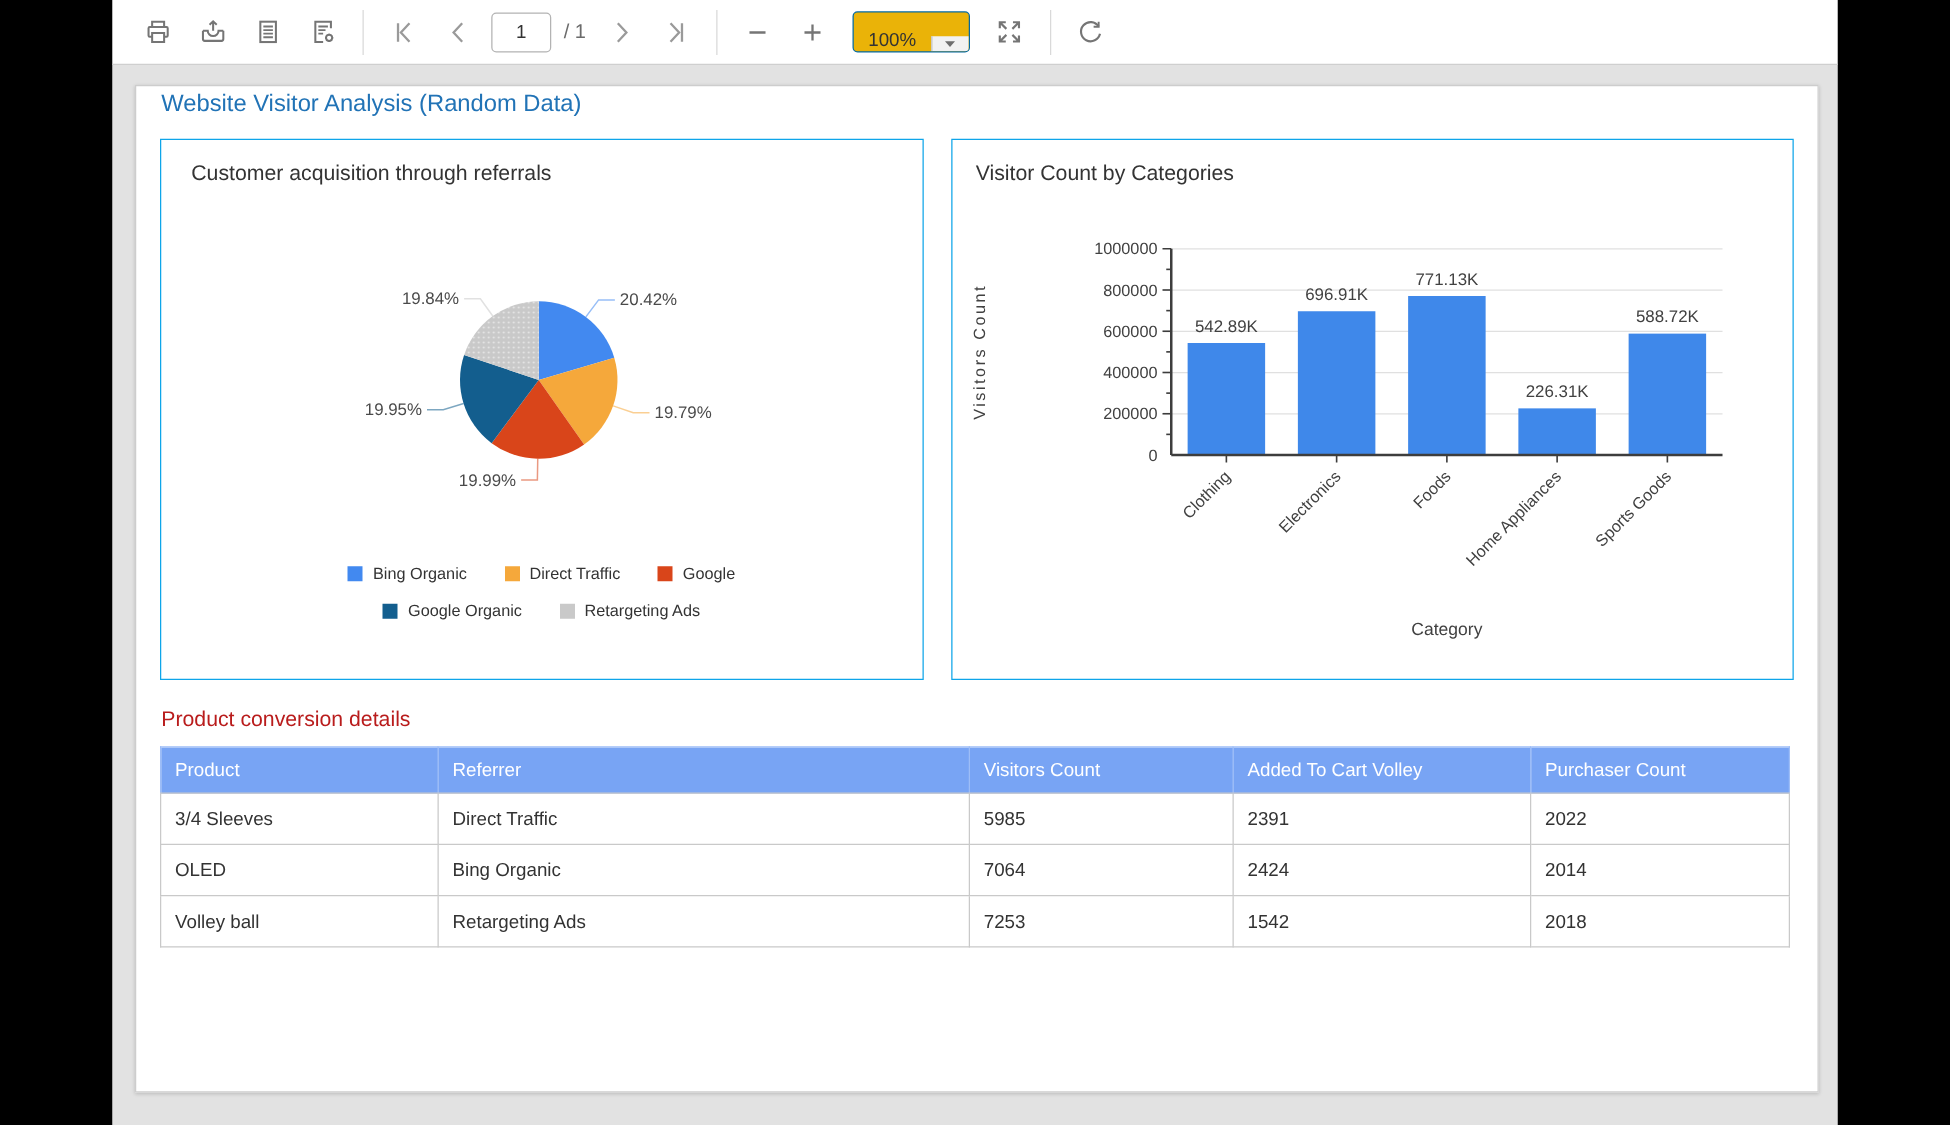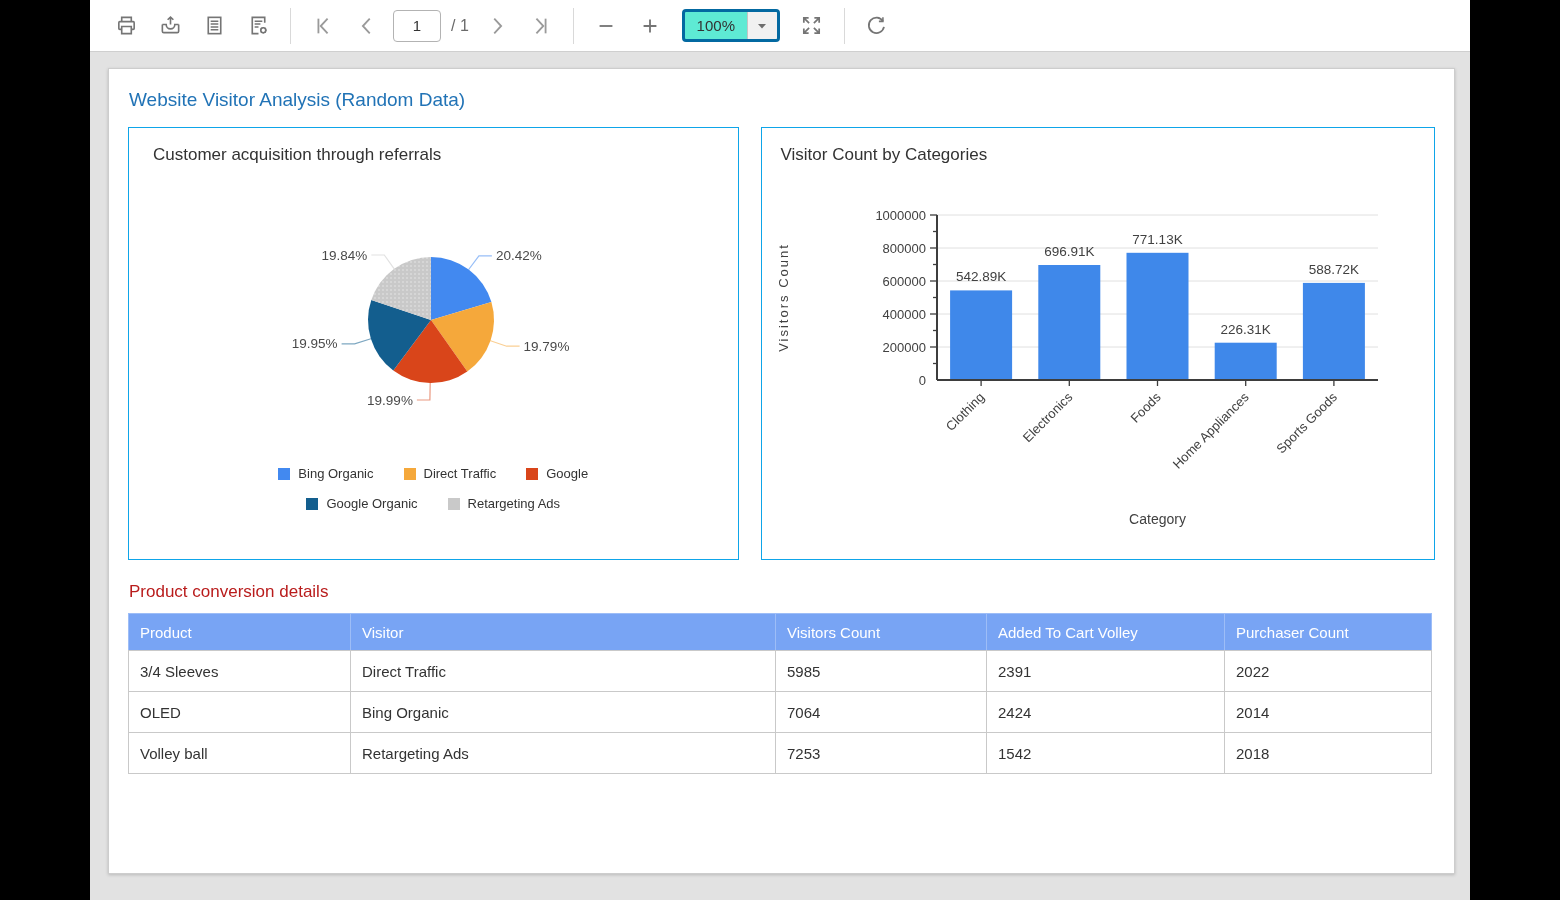--- a/index.html
+++ b/index.html
@@ -6,27 +6,27 @@
     font-family:"Liberation Sans",sans-serif;-webkit-font-smoothing:antialiased;}
   *{box-sizing:border-box;}
   .viewer{position:absolute;left:90px;top:0;width:1380px;height:900px;background:#e2e2e2;}
   
   .toolbar{height:52px;background:#fff;border-bottom:1px solid #cfcfcf;display:flex;align-items:center;padding-left:14px;}
   .tb-btn{width:36px;height:36px;display:flex;align-items:center;justify-content:center;background:none;border:0;padding:0;margin:0 4px;cursor:pointer;}
   .tb-btn svg{display:block;}
   .divider{width:1px;height:36px;background:#d9d9d9;margin:0 10px;}
   .page-input{width:48px;height:32px;border:1px solid #b3b3b3;border-radius:4px;text-align:center;font-size:15px;color:#333;outline:none;margin:0 4px;font-family:"Liberation Sans",sans-serif;}
   .page-total{font-size:16px;color:#6b6b6b;margin:0 6px 0 6px;}
-  .zoom-combo{display:flex;height:33px;border:3px solid #0369a1;border-radius:4px;overflow:hidden;margin:0 10px;background:#5eead4;}
+  .zoom-combo{display:flex;height:33px;border:1px solid #0369a1;border-radius:4px;overflow:hidden;margin:0 10px;background:#eab308;align-items:flex-end;}
   .zoom-value{width:62px;display:flex;align-items:center;justify-content:center;font-size:15px;color:#333;}
   .zoom-caret{width:30px;background:#f1f1f1;border-left:1px solid #c4c4c4;display:flex;align-items:center;justify-content:center;cursor:pointer;}
   
   .content{position:relative;height:848px;background:#e2e2e2;}
   .card{position:absolute;left:18px;top:16px;width:1347px;height:806px;background:#fff;border:1px solid #cdcdcd;
-    box-shadow:0 1px 3px rgba(0,0,0,.18);padding:16px 19px;}
+    box-shadow:0 1px 3px rgba(0,0,0,.18);padding:0 19px;}
   .report-title{font-size:19px;color:#2173b6;margin:4px 0 16px 1px;}
   .panels{display:flex;gap:22px;}
   .panel{border:1px solid #0ea5e9;background:#fff;height:433px;overflow:hidden;}
   .panel-pie{width:611px;}
   .panel-bar{width:675px;}
   .panel-title{font-size:17px;color:#333;padding:17px 0 6px 24px;height:44px;}
   .panel-bar .panel-title{padding-left:19px;}
   svg text{font-family:"Liberation Sans",sans-serif;}
   
   .legend{margin-top:8px;}
@@ -263,21 +263,21 @@
         <colgroup>
             <col>
             <col>
             <col>
             <col>
             <col>
           </colgroup>
         <thead>
             <tr>
               <th>Product</th>
-              <th>Visitor</th>
+              <th>Referrer</th>
               <th>Visitors Count</th>
               <th>Added To Cart Volley</th>
               <th>Purchaser Count</th>
             </tr>
           </thead>
         <tbody>
             <tr>
               <td>3/4 Sleeves</td>
               <td>Direct Traffic</td>
               <td class="num">5985</td>

